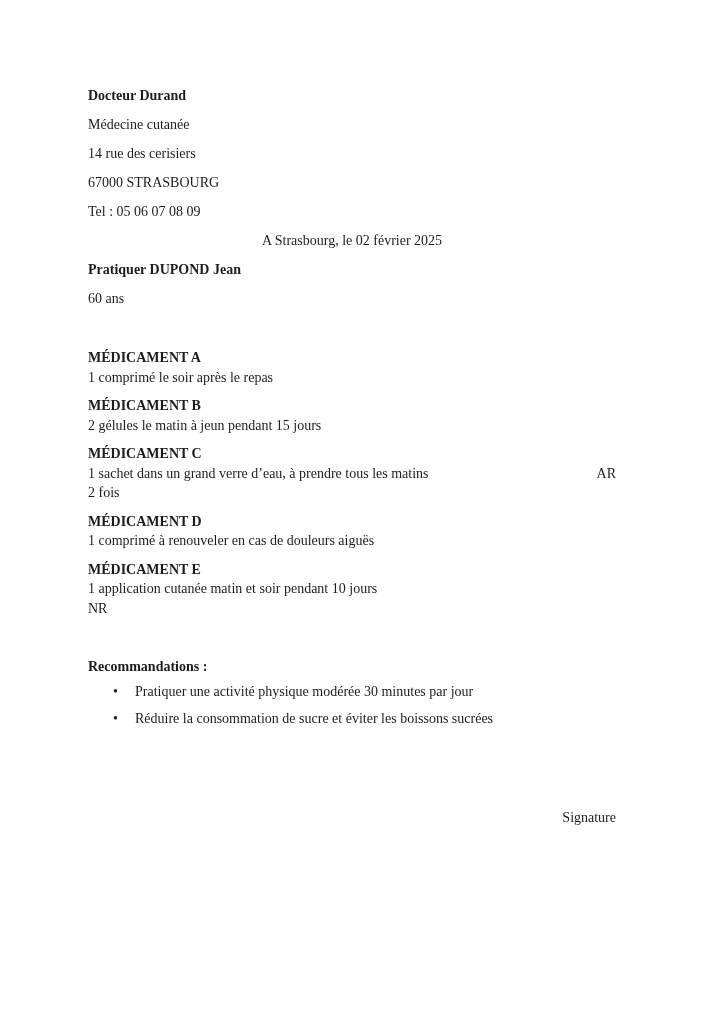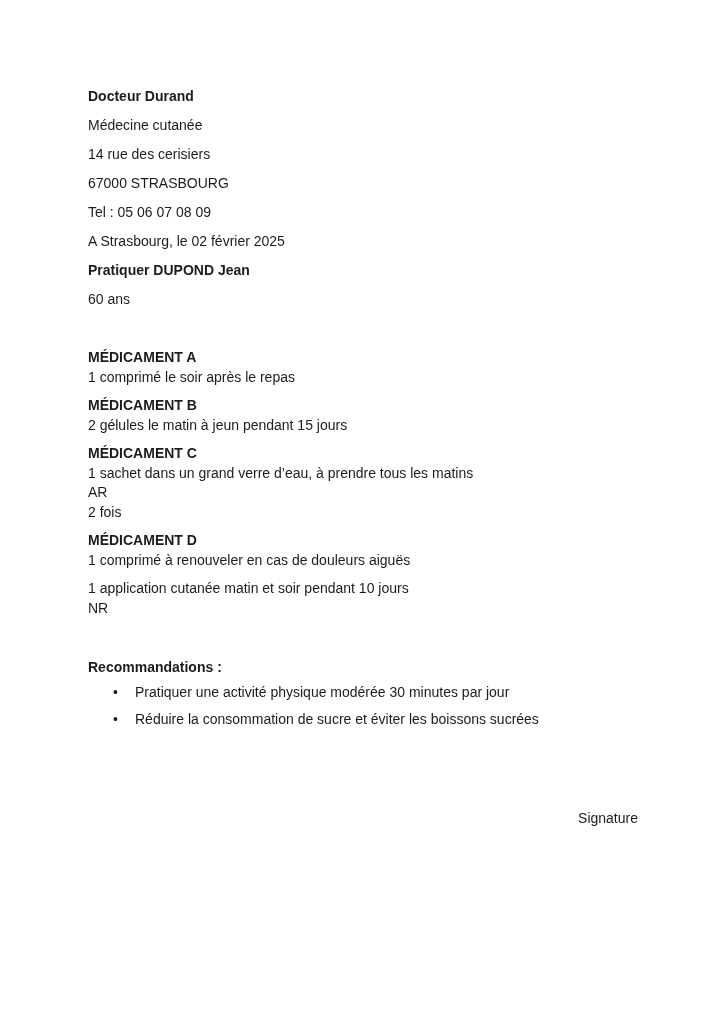--- a/index.html
+++ b/index.html
@@ -4,49 +4,48 @@
 <style>
   * { margin: 0; padding: 0; box-sizing: border-box; }
   html, body { background: #ffffff; }
   .page {
     position: relative;
     width: 724px;
     height: 832px;
     margin: 0 auto;
     background: #ffffff;
     color: #1c1c1c;
-    font-family: Liberation Sans, sans-serif;
+    font-family: Liberation Serif, serif;
     font-size: 14px;
-    padding: 88px 86px 0 88px;
+    padding: 88px 108px 0 88px;
     overflow: hidden;
   }
   .para {
     line-height: 16px;
     margin-bottom: 13px;
     white-space: pre;
   }
   .bold { font-weight: bold; }
-  .right { text-align: left; }
+  .right { text-align: center; }
   .spacer-sm { height: 28px; }
   .spacer-md { height: 32px; }
   .spacer-lg { height: 71px; }
   .med-block { margin-bottom: 9px; }
   .med-block .med-title {
     font-weight: bold;
     line-height: 19.5px;
   }
   .med-block .med-line {
     line-height: 19.5px;
   }
   .med-line-row {
     display: flex;
     justify-content: space-between;
     align-items: baseline;
     line-height: 19.5px;
-    flex-direction: column;
   }
   .reco-title {
     font-weight: bold;
     line-height: 16px;
   }
   .reco-list { margin-top: 9px; }
   .reco-item {
     position: relative;
     padding-left: 47px;
     line-height: 16px;
@@ -100,20 +99,21 @@
     </div>
     <div class="med-line">2 fois</div>
   </div>
 
   <div class="med-block">
     <div class="med-title">MÉDICAMENT D</div>
     <div class="med-line">1 comprimé à renouveler en cas de douleurs aiguës</div>
   </div>
 
   <div class="med-block">
+    <div class="med-title">MÉDICAMENT E</div>
     <div class="med-line">1 application cutanée matin et soir pendant 10 jours</div>
     <div class="med-line">NR</div>
   </div>
 
   <div class="spacer-md"></div>
 
   <div class="reco-title">Recommandations :</div>
   <div class="reco-list">
     <div class="reco-item">Pratiquer une activité physique modérée 30 minutes par jour</div>
     <div class="reco-item">Réduire la consommation de sucre et éviter les boissons sucrées</div>

